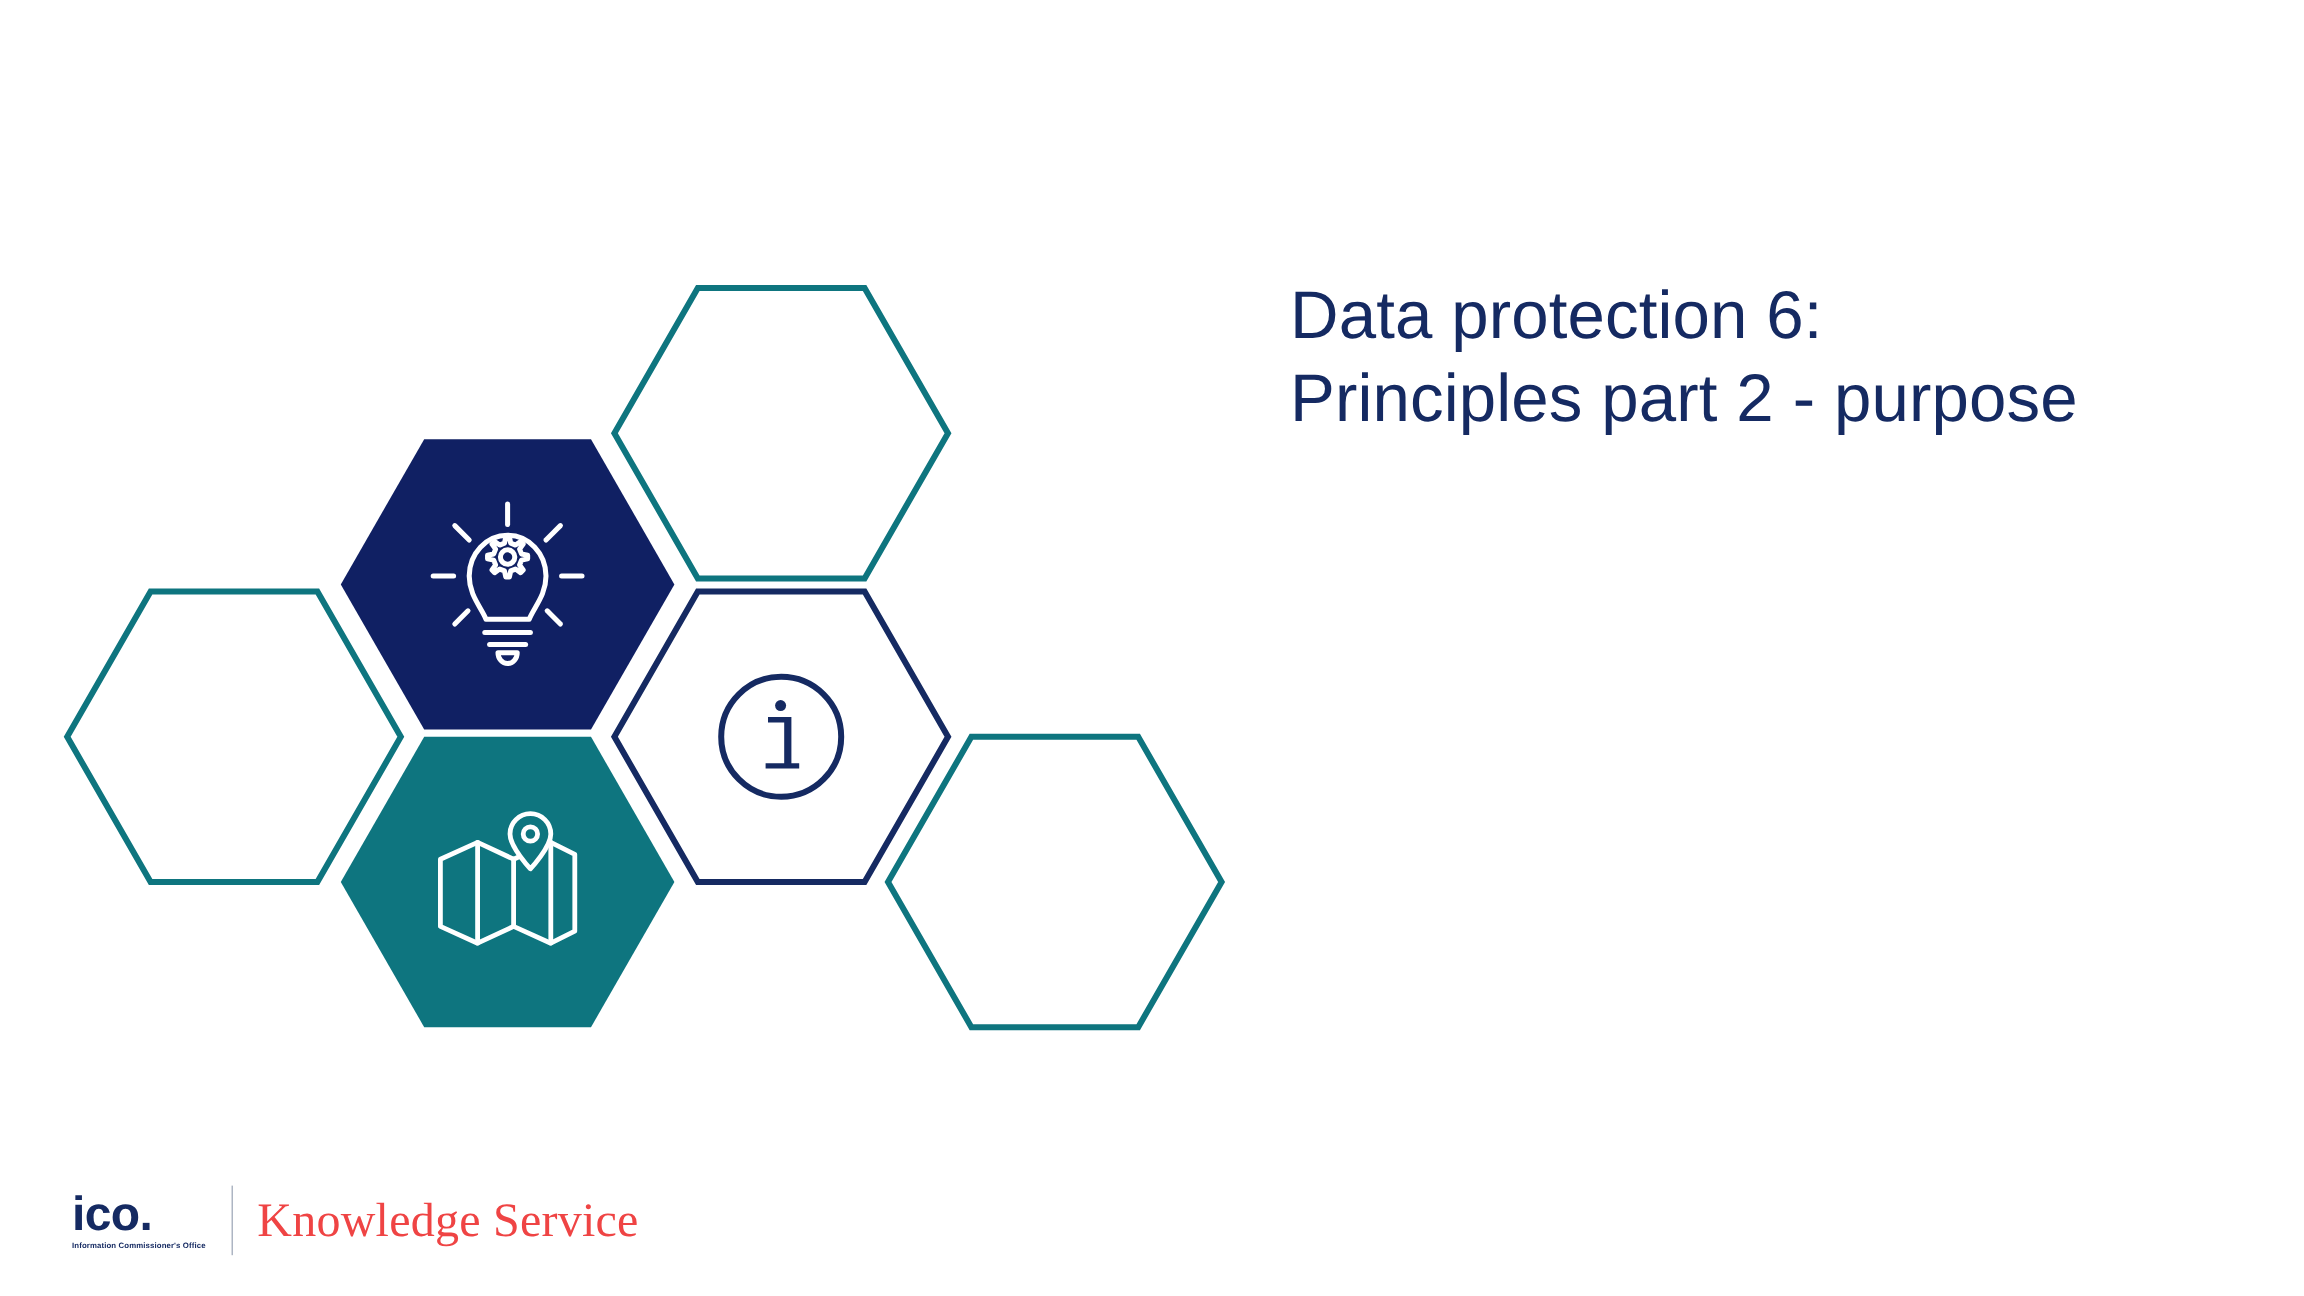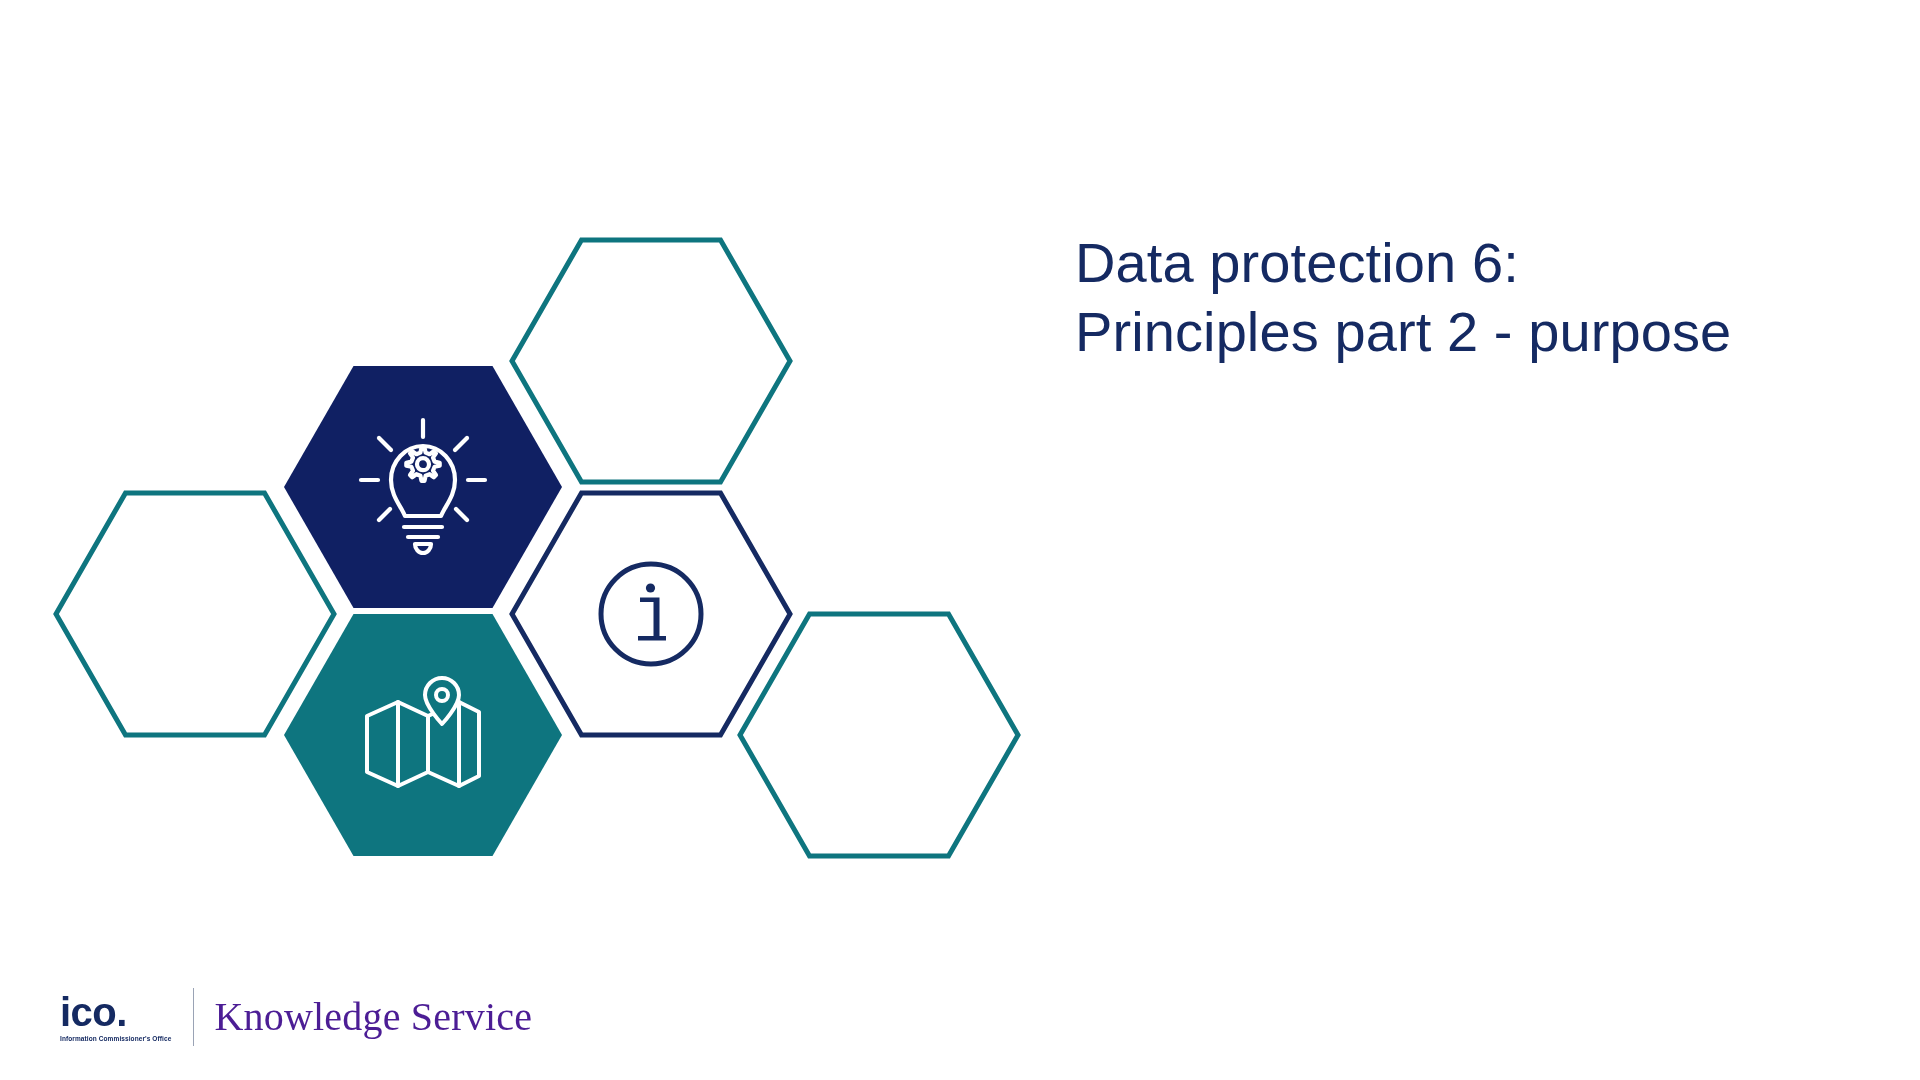--- a/index.html
+++ b/index.html
@@ -94,21 +94,21 @@
     width: 1px;
     height: 58px;
     background: #9aa3b5;
     margin-right: 20px;
   }
 
   #service-name {
     font-family: "Liberation Serif", "DejaVu Serif", serif;
     font-size: 40px;
     font-weight: 400;
-    color: #4c1d95;
+    color: #ef4444;
     line-height: 44px;
     letter-spacing: 0.2px;
     white-space: nowrap;
   }
 </style>
 </head>
 <body>
 
 <div id="hex-cluster">
   <svg viewBox="0 0 1060 920" xmlns="http://www.w3.org/2000/svg">

